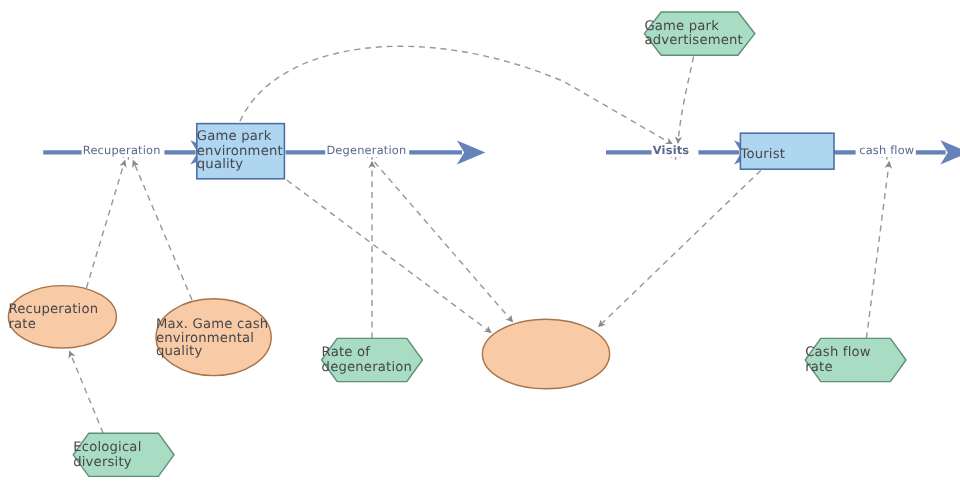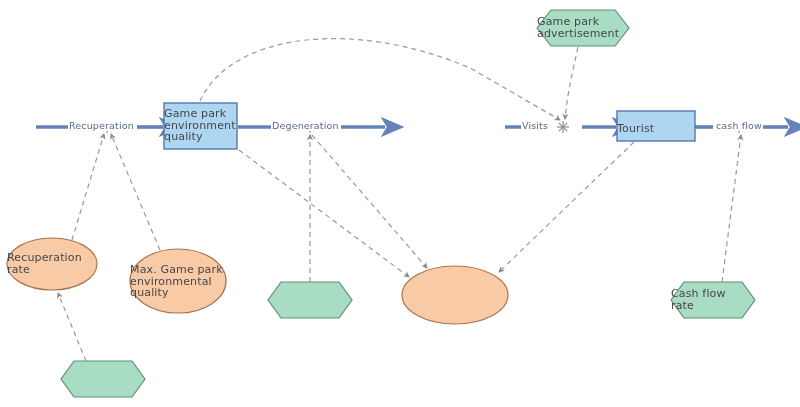--- a/index.html
+++ b/index.html
@@ -125,27 +125,31 @@
     <polygon points="671,300 684,282 742,282 755,300 742,318 684,318" fill="#a8dcc3" stroke="#5f8f78" stroke-width="1.2"></polygon>
   </svg>
 
   <div class="node-label" style="left:164px; top:108px; width:73px;">Game park
 environment
 quality</div>
   <div class="node-label" style="left:617px; top:123px; width:78px;">Tourist</div>
 
   <div class="node-label" style="left:7px; top:252px; width:90px;">Recuperation
 rate</div>
-  <div class="node-label" style="left:130px; top:264px; width:96px;">Max. Game park
+  <div class="node-label" style="left:130px; top:264px; width:96px;">Max. Game cash
 environmental
 quality</div>
 
   <div class="node-label" style="left:537px; top:16px; width:92px;">Game park
 advertisement</div>
+  <div class="node-label" style="left:61px; top:367px; width:84px;">Ecological
+diversity</div>
+  <div class="node-label" style="left:268px; top:288px; width:84px;">Rate of
+degeneration</div>
   <div class="node-label" style="left:671px; top:288px; width:84px;">Cash flow
 rate</div>
 
   <div class="flow-label" style="left:68px; top:120px;">Recuperation</div>
   <div class="flow-label" style="left:271px; top:120px;">Degeneration</div>
-  <div class="flow-label" style="left:521px; top:120px;">Visits</div>
+  <div class="flow-label" style="left:543px; top:120px;font-weight:bold;">Visits</div>
   <div class="flow-label" style="left:715px; top:120px;">cash flow</div>
 
 </div>
 
 </body></html>

